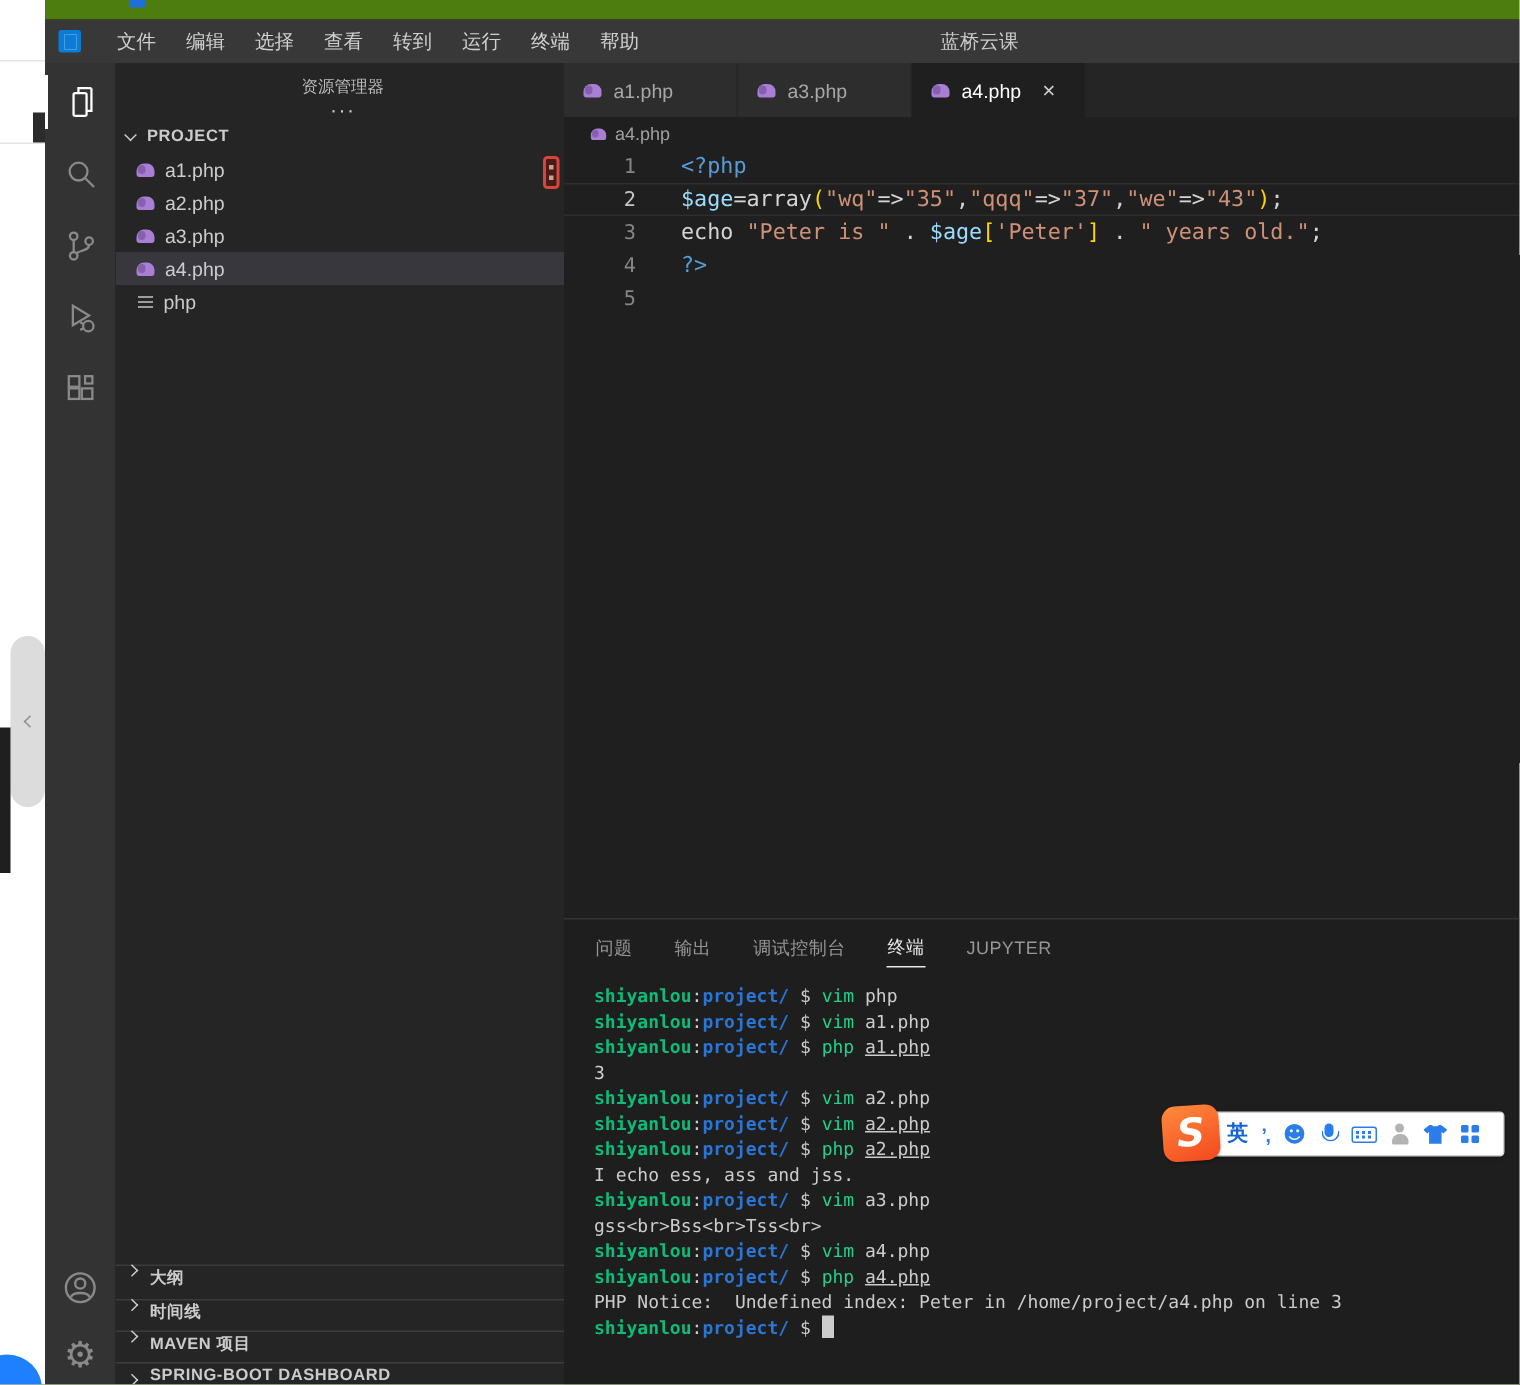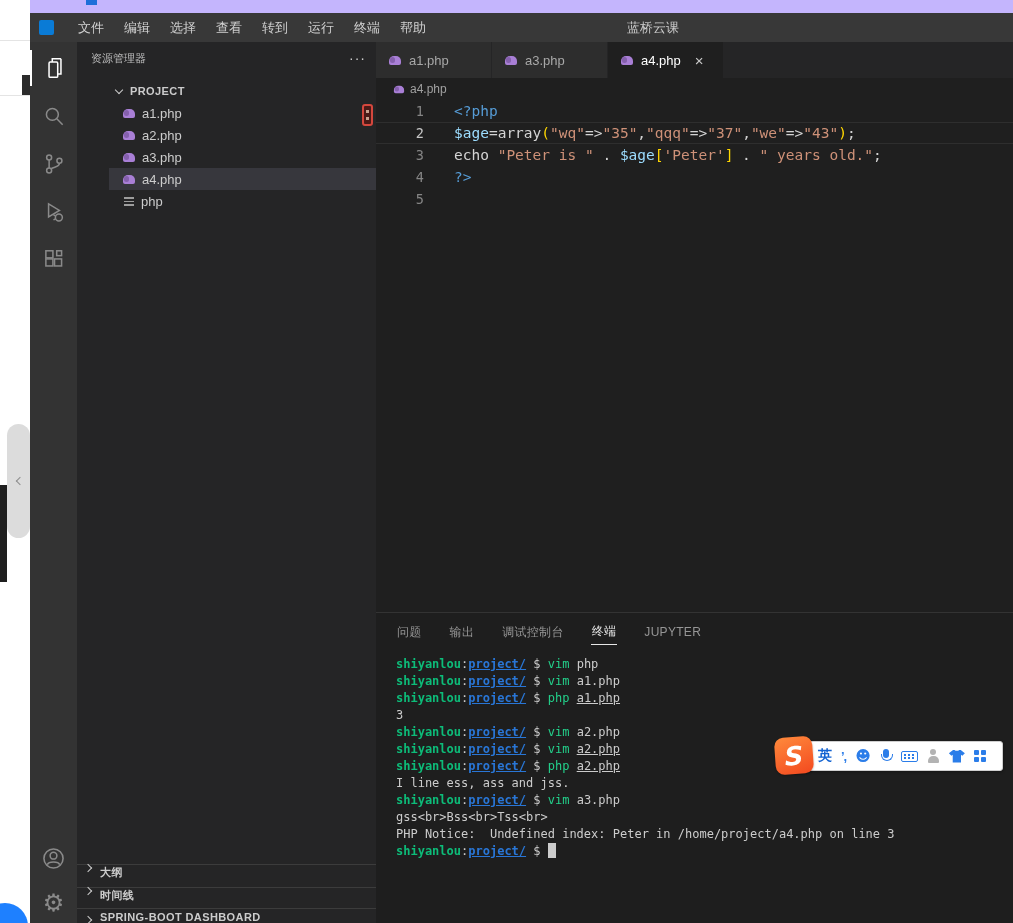--- a/index.html
+++ b/index.html
@@ -1,17 +1,17 @@
 <!DOCTYPE html>
 <html><head>
 <meta charset="utf-8">
 <style>
   * { margin:0; padding:0; box-sizing:border-box; }
   html,body { background:#ffffff; }
-  .page { position:relative; width:1013px; height:923px; overflow:hidden; background:#c4b5fd;
+  .page { position:relative; width:1013px; height:923px; overflow:hidden; background:#4d7c0f;
           font-family:"Liberation Sans","DejaVu Sans",sans-serif;padding-left:36px; }
 
   
   .strip { position:absolute; left:0; top:0; width:30px; height:923px; background:#ffffff; z-index:1; }
   .strip-line { position:absolute; left:0; width:30px; height:1px; background:#e4e4e4; }
   .strip-notch { position:absolute; left:22px; top:75px; width:8px; height:20px; background:#2b2b2b; }
   .collapse-handle { position:absolute; left:7px; top:424px; width:23px; height:114px; background:#dcdcdc;
                      border-radius:12px; display:flex; align-items:center; justify-content:center; cursor:pointer; }
   .collapse-handle .chev-left { width:6px; height:6px; border-left:1.5px solid #8c8c8c; border-bottom:1.5px solid #8c8c8c;
                      transform:rotate(45deg); margin-left:3px; }
@@ -41,24 +41,24 @@
   
   .activitybar { width:47px; background:#333333; position:relative; flex:0 0 auto; }
   .act-item { position:absolute; left:0; width:47px; height:36px; display:flex; align-items:center; justify-content:center; cursor:pointer; }
   .act-item svg { stroke:#8a8a8a; fill:none; stroke-width:1.4; }
   .act-item.active { border-left:2px solid #ffffff; }
   .act-item.active svg { stroke:#ffffff; }
   .gear-glyph { font-size:24px; color:#8a8a8a; line-height:1; font-family:"DejaVu Sans",sans-serif; }
 
   
   .sidebar { width:299px; background:#252526; position:relative; flex:0 0 auto; overflow:hidden; }
-  .exp-header { position:absolute; top:8px; left:14px; right:10px; display:flex; justify-content:space-between; align-items:center; }
+  .exp-header { position:absolute; top:8px; left:14px; right:10px; display:flex; justify-content:space-between; align-items:center;flex-direction:column; }
   .exp-title { color:#bbbbbb; font-size:11px; }
   .more-dots { color:#cccccc; font-size:14px; letter-spacing:1px; cursor:pointer; }
-  .tree { position:absolute; top:38px; left:0; right:0;margin-left:32px; }
+  .tree { position:absolute; top:38px; left:0; right:0; }
   .exp-row { height:22px; display:flex; align-items:center; color:#cccccc; font-size:13px; cursor:pointer; }
   .exp-row.selected { background:#37373d; }
   .project-row { font-weight:bold; font-size:11px; color:#cccccc; letter-spacing:.4px; }
   .chev-down { width:6px; height:6px; border-right:1.3px solid #cccccc; border-bottom:1.3px solid #cccccc;
                transform:rotate(45deg); margin:0 8px 3px 7px; flex:0 0 auto; }
   .chev-right { width:6px; height:6px; border-right:1.3px solid #cccccc; border-bottom:1.3px solid #cccccc;
                transform:rotate(-45deg); margin:0 9px 0 8px; flex:0 0 auto; }
   .file-indent { width:13px; flex:0 0 auto; }
   .php-ico { position:relative; width:14px; height:11px; margin-right:6px; flex:0 0 auto; }
   .php-ico::before { content:""; position:absolute; left:1px; top:1px; width:12px; height:9px; background:#a97fd6; border-radius:5px 5px 2px 2px; }
@@ -97,21 +97,21 @@
   .tk-str { color:#ce9178; } .tk-br { color:#ffd700; }
 
   
   .panel { height:311px; flex:0 0 auto; background:#1e1e1e; border-top:1px solid #333333; overflow:hidden; }
   .panel-tabs { height:38px; display:flex; align-items:center; padding-left:20px; gap:26px; }
   .ptab { color:#969696; font-size:12px; letter-spacing:.3px; padding:4px 1px; cursor:pointer; }
   .ptab.active { color:#e7e7e7; border-bottom:1px solid #e7e7e7; }
   .term { padding:5px 0 0 20px; font-family:"DejaVu Sans Mono","Liberation Mono",monospace; font-size:12px; line-height:17px; }
   .tline { white-space:pre; height:17px; }
   .t-u { color:#0dbc79; font-weight:bold; }
-  .t-d { color:#2976d6; font-weight:bold;text-decoration:underline; }
+  .t-d { color:#2976d6; font-weight:bold; }
   .t-p { color:#cccccc; }
   .t-c { color:#23d18b; }
   .t-l { color:#cccccc; text-decoration:underline; cursor:pointer; }
   .t-cursor { display:inline-block; width:8px; height:15px; background:#cccccc; vertical-align:-3px; }
 
   
   .ime { position:absolute; left:775px; top:737px; width:230px; height:38px; z-index:10; }
   .ime-bar { position:absolute; left:22px; top:4px; width:206px; height:30px; background:#ffffff;
              border:1px solid #cfcfcf; border-radius:3px; box-shadow:0 1px 3px rgba(0,0,0,.35);
              display:flex; align-items:center; padding-left:20px; gap:9px; }
@@ -266,20 +266,24 @@
             <div class="side-section">
               <span class="chev-right"></span>
               <span>大纲</span>
             </div>
             <div class="side-section">
               <span class="chev-right"></span>
               <span>时间线</span>
             </div>
             <div class="side-section">
               <span class="chev-right"></span>
+              <span>MAVEN 项目</span>
+            </div>
+            <div class="side-section">
+              <span class="chev-right"></span>
               <span>SPRING-BOOT DASHBOARD</span>
             </div>
           </div>
       </div>
 
       <div class="editorcol">
         <div class="tabbar" id="tabbar">
             <div class="tab">
               <span class="php-ico"></span>
               <span>a1.php</span>
@@ -315,23 +319,25 @@
               <span class="ptab">JUPYTER</span>
             </div>
           <div class="term" id="term">
               <div class="tline"><span class="t-u">shiyanlou</span><span class="t-p">:</span><span class="t-d">project/</span><span class="t-p"> $ </span><span class="t-c">vim</span><span class="t-p"> php</span></div>
               <div class="tline"><span class="t-u">shiyanlou</span><span class="t-p">:</span><span class="t-d">project/</span><span class="t-p"> $ </span><span class="t-c">vim</span><span class="t-p"> a1.php</span></div>
               <div class="tline"><span class="t-u">shiyanlou</span><span class="t-p">:</span><span class="t-d">project/</span><span class="t-p"> $ </span><span class="t-c">php</span><span class="t-p"> </span><span class="t-l">a1.php</span></div>
               <div class="tline"><span class="t-p">3</span></div>
               <div class="tline"><span class="t-u">shiyanlou</span><span class="t-p">:</span><span class="t-d">project/</span><span class="t-p"> $ </span><span class="t-c">vim</span><span class="t-p"> a2.php</span></div>
               <div class="tline"><span class="t-u">shiyanlou</span><span class="t-p">:</span><span class="t-d">project/</span><span class="t-p"> $ </span><span class="t-c">vim</span><span class="t-p"> </span><span class="t-l">a2.php</span></div>
               <div class="tline"><span class="t-u">shiyanlou</span><span class="t-p">:</span><span class="t-d">project/</span><span class="t-p"> $ </span><span class="t-c">php</span><span class="t-p"> </span><span class="t-l">a2.php</span></div>
-              <div class="tline"><span class="t-p">I line ess, ass and jss.</span></div>
+              <div class="tline"><span class="t-p">I echo ess, ass and jss.</span></div>
               <div class="tline"><span class="t-u">shiyanlou</span><span class="t-p">:</span><span class="t-d">project/</span><span class="t-p"> $ </span><span class="t-c">vim</span><span class="t-p"> a3.php</span></div>
               <div class="tline"><span class="t-p">gss&lt;br&gt;Bss&lt;br&gt;Tss&lt;br&gt;</span></div>
+              <div class="tline"><span class="t-u">shiyanlou</span><span class="t-p">:</span><span class="t-d">project/</span><span class="t-p"> $ </span><span class="t-c">vim</span><span class="t-p"> a4.php</span></div>
+              <div class="tline"><span class="t-u">shiyanlou</span><span class="t-p">:</span><span class="t-d">project/</span><span class="t-p"> $ </span><span class="t-c">php</span><span class="t-p"> </span><span class="t-l">a4.php</span></div>
               <div class="tline"><span class="t-p">PHP Notice:  Undefined index: Peter in /home/project/a4.php on line 3</span></div>
               <div class="tline"><span class="t-u">shiyanlou</span><span class="t-p">:</span><span class="t-d">project/</span><span class="t-p"> $ </span><span class="t-cursor"></span></div>
             </div>
         </div>
       </div>
 
     </div>
   </div>
 
   <div class="ime">

